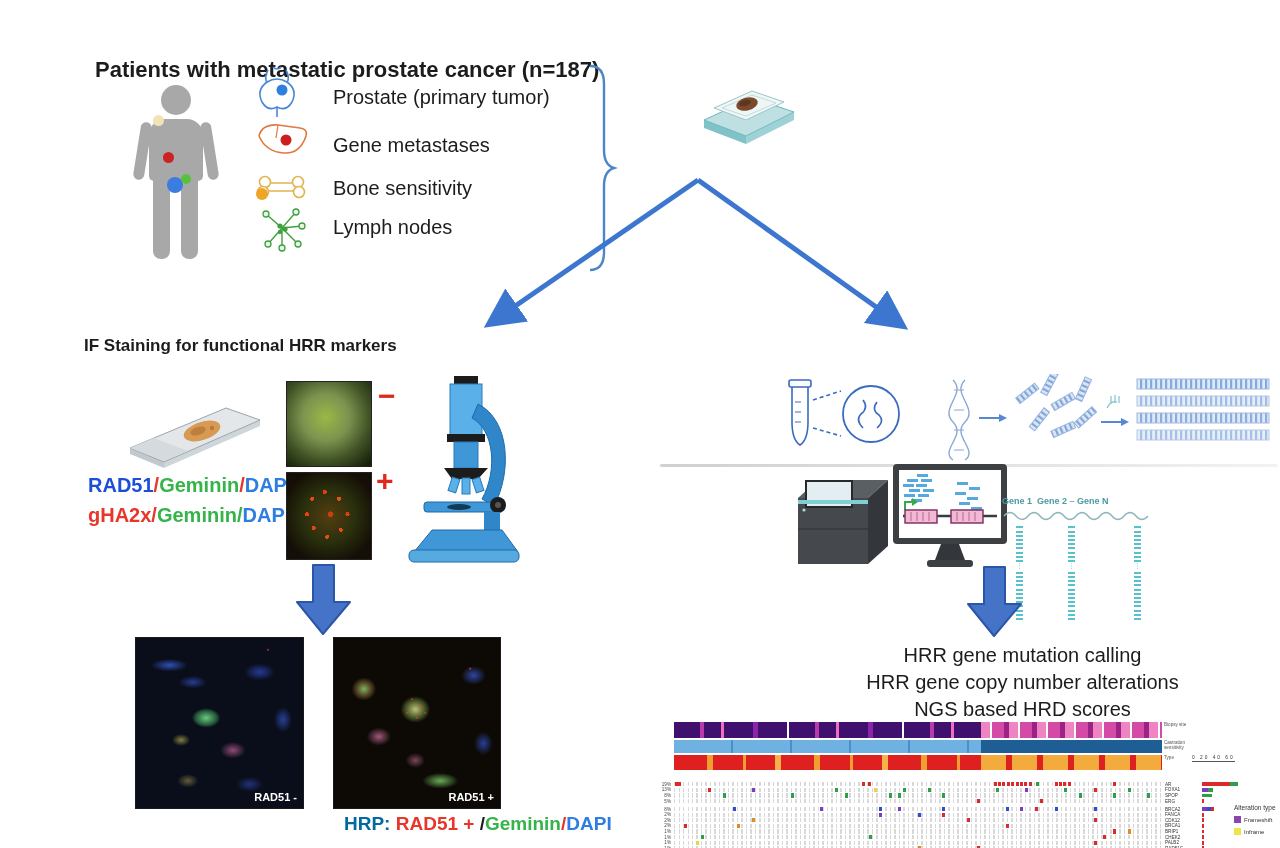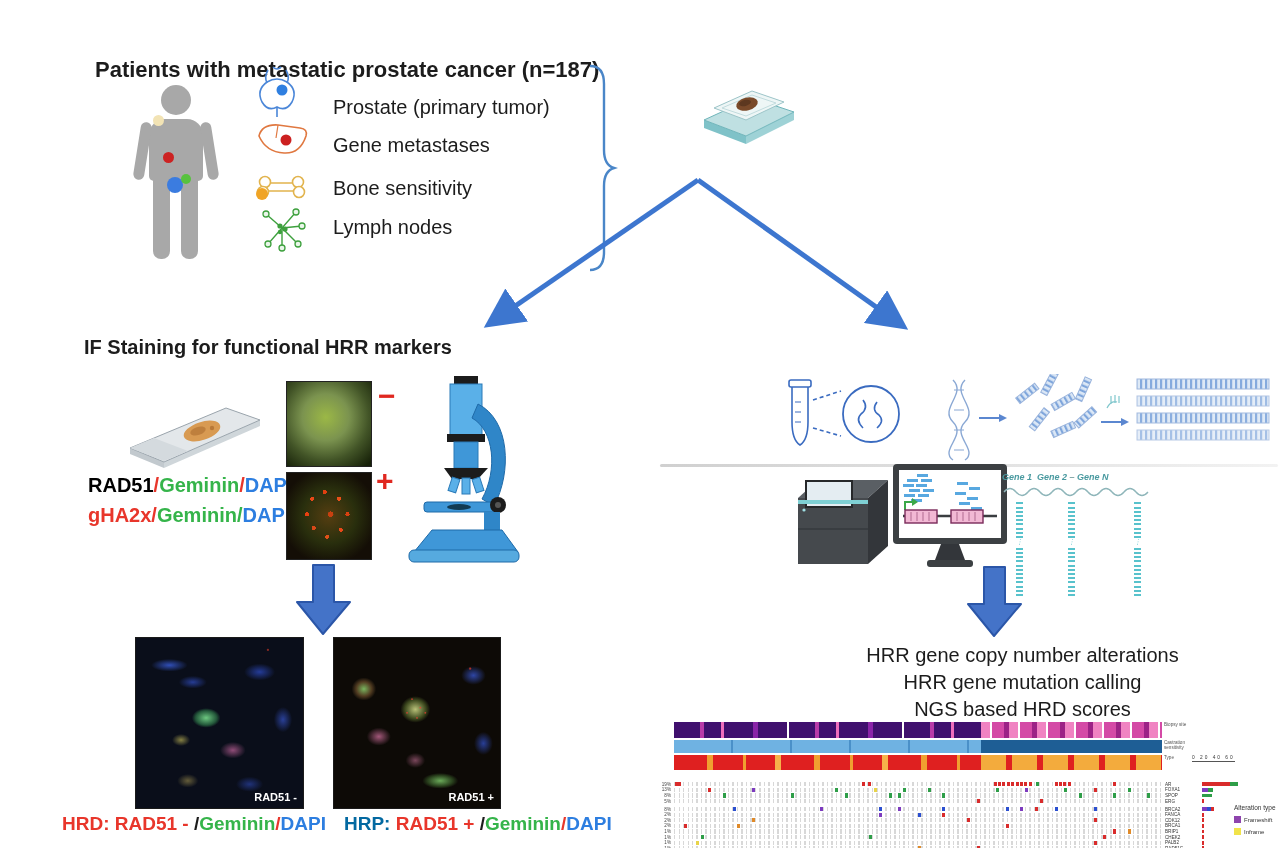--- a/index.html
+++ b/index.html
@@ -1,20 +1,20 @@
 <!DOCTYPE html>
 <html><head>
 <meta charset="utf-8">
 <style>
   html,body{margin:0;padding:0;background:#fff;}
   #canvas{position:relative;width:1280px;height:848px;background:#fff;overflow:hidden;
           font-family:"Liberation Sans",sans-serif;color:#1c1c1c;}
   .abs{position:absolute;}
   .h1{font-size:22px;font-weight:bold;margin-top:45px;}
-  .h2{font-size:20px;font-weight:bold;}
+  .h2{font-size:17px;font-weight:bold;}
   .lbl{font-size:20px;}
   .bold21{font-size:21px;font-weight:bold;}
 
   
   .person{left:140px;top:85px;width:72px;height:175px;}
   .person div{position:absolute;background:#a8a8a8;}
   .p-head{left:21px;top:0;width:30px;height:30px;border-radius:50%;}
   .p-torso{left:9px;top:34px;width:54px;height:62px;border-radius:16px 16px 5px 5px;}
   .p-arm-l{left:-3px;top:37px;width:11px;height:58px;border-radius:6px;transform:rotate(9deg);}
   .p-arm-r{right:-3px;top:37px;width:11px;height:58px;border-radius:6px;transform:rotate(-9deg);}
@@ -79,21 +79,21 @@
 
   .markers{font-size:20px;font-weight:600;white-space:nowrap;}
   .result{font-size:19px;font-weight:600;white-space:nowrap;}
 
   .outputs{left:845px;top:642px;width:355px;text-align:center;font-size:20px;line-height:27px;}
 
   .divider{left:660px;top:464px;width:618px;height:3px;
     background:linear-gradient(to right,rgba(120,120,120,.35),rgba(150,150,150,.12));border-radius:2px;}
 
   
-  .genepanel{left:1002px;top:472px;width:170px;height:125px;font-style:italic;}
+  .genepanel{left:1002px;top:496px;width:170px;height:125px;}
   .gp-labels{position:absolute;left:0;top:0;width:170px;font-size:9px;font-weight:bold;color:#4a9aa0;}
   .gp-col{position:absolute;width:7px;background:repeating-linear-gradient(0deg,#58c2cc 0 2px,transparent 2px 4.2px);}
   .gp-dots{position:absolute;font-size:7px;color:#58c2cc;}
 
   
   .oncoprint{left:628px;top:722px;width:652px;height:126px;overflow:hidden;font-family:"Liberation Sans",sans-serif;}
   .op-track{display:flex;align-items:stretch;margin-bottom:2px;}
   .op-sp{width:46px;flex:none;}
   .op-tbar{width:488px;flex:none;display:flex;}
   .op-tlab{font-size:4.6px;line-height:5px;color:#555;padding-left:2px;width:40px;}
@@ -145,21 +145,21 @@
   <svg class="abs" style="left:254px;top:64px;" width="46" height="54">
     <g fill="none" stroke="#4a86d8" stroke-width="1.6">
       <path d="M19,3 Q23,7 27,3"></path>
       <path d="M14,6 Q10,13 13,19"></path>
         <path d="M32,6 Q36,13 33,19"></path>
       <path d="M13,18 Q2,26 8,38 Q14,48 23,43 Q32,48 38,38 Q44,26 33,18 Q23,12 13,18 Z"></path>
       <path d="M23,43 L23,53"></path>
     </g>
     <circle cx="28" cy="26" r="5.5" fill="#2f7fe0"></circle>
   </svg>
-  <div class="abs lbl" style="left:333px;top:96px;">Prostate (primary tumor)</div>
+  <div class="abs lbl" style="left:333px;top:86px;">Prostate (primary tumor)</div>
 
   <svg class="abs" style="left:256px;top:120px;" width="54" height="42">
     <path d="M3,16 Q6,4 22,5 L44,8 Q52,9 50,16 Q44,34 28,33 Q10,32 3,16 Z" fill="#fff" stroke="#e07840" stroke-width="1.6"></path>
     <path d="M22,5 L20,18" fill="none" stroke="#e07840" stroke-width="1.2"></path>
     <circle cx="30" cy="20" r="5.5" fill="#cc2020"></circle>
   </svg>
   <div class="abs lbl" style="left:333px;top:134px;">Gene metastases</div>
 
   <svg class="abs" style="left:252px;top:170px;" width="58" height="36">
     <g fill="#fff" stroke="#e2b44e" stroke-width="1.6">
@@ -227,21 +227,21 @@
   <svg class="abs" style="left:128px;top:398px;" width="136" height="78">
     <polygon points="2,50 36,64 36,70 2,56" fill="#c2c9ce"></polygon>
     <polygon points="36,64 132,22 132,28 36,70" fill="#cfd6da"></polygon>
     <polygon points="2,50 98,10 132,22 36,64" fill="#e3e7ea" stroke="#9aa4ac" stroke-width="1"></polygon>
     <polygon points="2,50 26,40 60,53 36,63" fill="#d4dade"></polygon>
     <ellipse cx="74" cy="33" rx="19" ry="9" transform="rotate(-18 74 33)" fill="#d89a52"></ellipse>
     <ellipse cx="70" cy="33" rx="8" ry="4" transform="rotate(-18 70 33)" fill="#b87838" opacity=".8"></ellipse>
     <circle cx="84" cy="30" r="2.2" fill="#b87838"></circle>
   </svg>
 
-  <div class="abs markers" style="left:88px;top:474px;"><span style="color: #000000;">RAD51</span><span style="color: rgb(232, 54, 43);">/</span><span style="color: rgb(53, 180, 74);">Geminin</span><span style="color: rgb(232, 54, 43);">/</span><span style="color: rgb(45, 126, 224);">DAPI</span></div>
+  <div class="abs markers" style="left:88px;top:474px;"><span style="color: #1d4ed8;">RAD51</span><span style="color: rgb(232, 54, 43);">/</span><span style="color: rgb(53, 180, 74);">Geminin</span><span style="color: rgb(232, 54, 43);">/</span><span style="color: rgb(45, 126, 224);">DAPI</span></div>
   <div class="abs markers" style="left:88px;top:504px;"><span style="color: rgb(232, 54, 43);">gHA2x</span><span style="color: rgb(232, 54, 43);">/</span><span style="color: rgb(53, 180, 74);">Geminin</span><span style="color: rgb(53, 180, 74);">/</span><span style="color: rgb(45, 126, 224);">DAPI</span></div>
 
   <div class="abs thumb thumb-neg"></div>
   <div class="abs sign" style="left:378px;top:379px;">−</div>
   <div class="abs thumb thumb-pos"></div>
   <div class="abs sign" style="left:376px;top:464px;">+</div>
 
   <svg class="abs" style="left:404px;top:376px;" width="120" height="190">
     <rect x="50" y="0" width="24" height="10" fill="#1c1c1c"></rect>
     <rect x="46" y="8" width="32" height="52" fill="#5ab0e8" stroke="#2a7ab8"></rect>
@@ -265,21 +265,20 @@
     <polygon points="17,1 38,1 38,38 54,38 27,70 1,38 17,38" fill="#4473c8" stroke="#2b56a8" stroke-width="2" stroke-linejoin="round"></polygon>
   </svg>
 
   <div class="abs mg mg1">
     <span class="mg-tag">RAD51 -</span>
   </div>
   <div class="abs mg mg2">
     <span class="mg-tag">RAD51 +</span>
   </div>
 
-  <div class="abs result" style="left:62px;top:813px;"><span style="color: rgb(232, 54, 43);">HRD: RAD51 - </span><span style="color: rgb(28, 28, 28);">/</span><span style="color: rgb(53, 180, 74);">Geminin</span><span style="color: rgb(232, 54, 43);">/</span><span style="color: rgb(45, 126, 224);">DAPI</span></div>
   <div class="abs result" style="left:344px;top:813px;"><span style="color: #0369a1;">HRP: </span><span style="color: rgb(232, 54, 43);">RAD51 + </span><span style="color: rgb(28, 28, 28);">/</span><span style="color: rgb(53, 180, 74);">Geminin</span><span style="color: rgb(232, 54, 43);">/</span><span style="color: rgb(45, 126, 224);">DAPI</span></div>
 
 
   <svg class="abs" style="left:775px;top:374px;" width="505" height="92">
     <defs>
       <pattern id="rp" width="5" height="12" patternUnits="userSpaceOnUse">
         <rect width="5" height="12" fill="#dce8f6"></rect>
           <rect width="2.2" height="12" fill="#7fa6dc"></rect>
       </pattern>
     </defs>
@@ -390,22 +389,22 @@
     <div class="gp-col" style="left:132px;top:30px;height:36px;"></div>
     <div class="gp-dots" style="left:132px;top:66px;">⋮</div>
     <div class="gp-col" style="left:132px;top:76px;height:48px;"></div>
   </div>
 
   <svg class="abs" style="left:967px;top:566px;" width="56" height="72">
     <polygon points="17,1 38,1 38,38 54,38 27,70 1,38 17,38" fill="#4473c8" stroke="#2b56a8" stroke-width="2" stroke-linejoin="round"></polygon>
   </svg>
 
   <div class="abs outputs">
+    <div>HRR gene mutation calling</div>
     <div>HRR gene copy number alterations</div>
-    <div>HRR gene mutation calling</div>
     <div>NGS based HRD scores</div>
   </div>
 
   <div class="abs oncoprint">
     <div class="op-track">
       <div class="op-sp"></div>
       <div class="op-tbar t1">
           <div class="t1a"></div>
           <div class="t1b"></div>
         </div>

